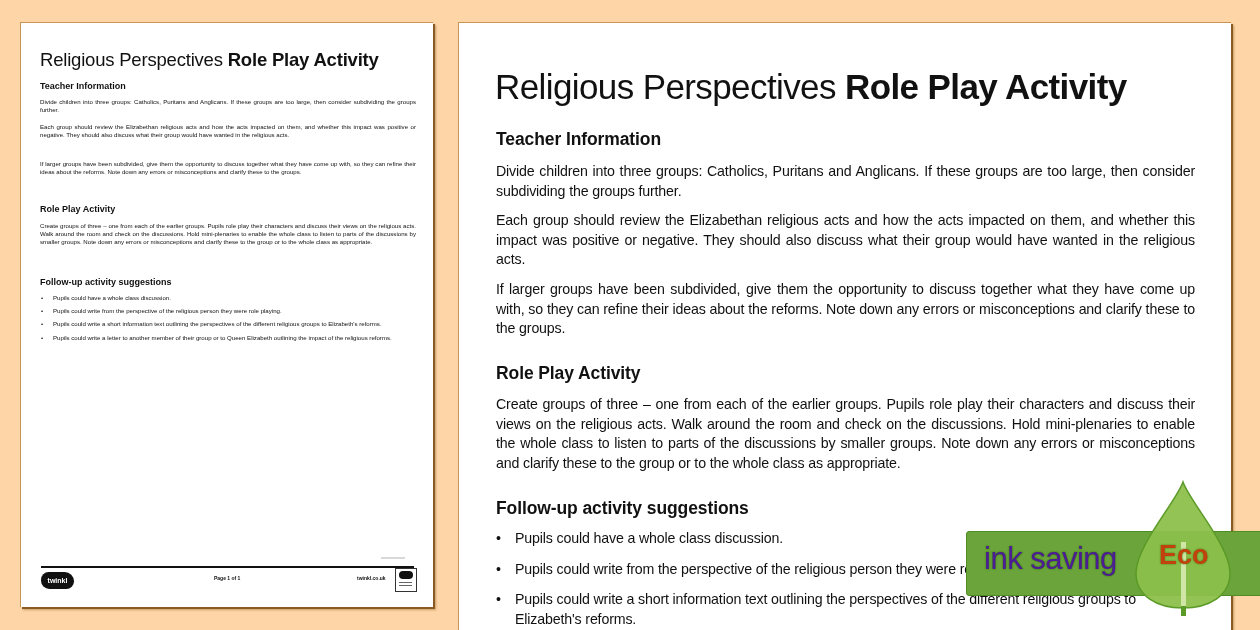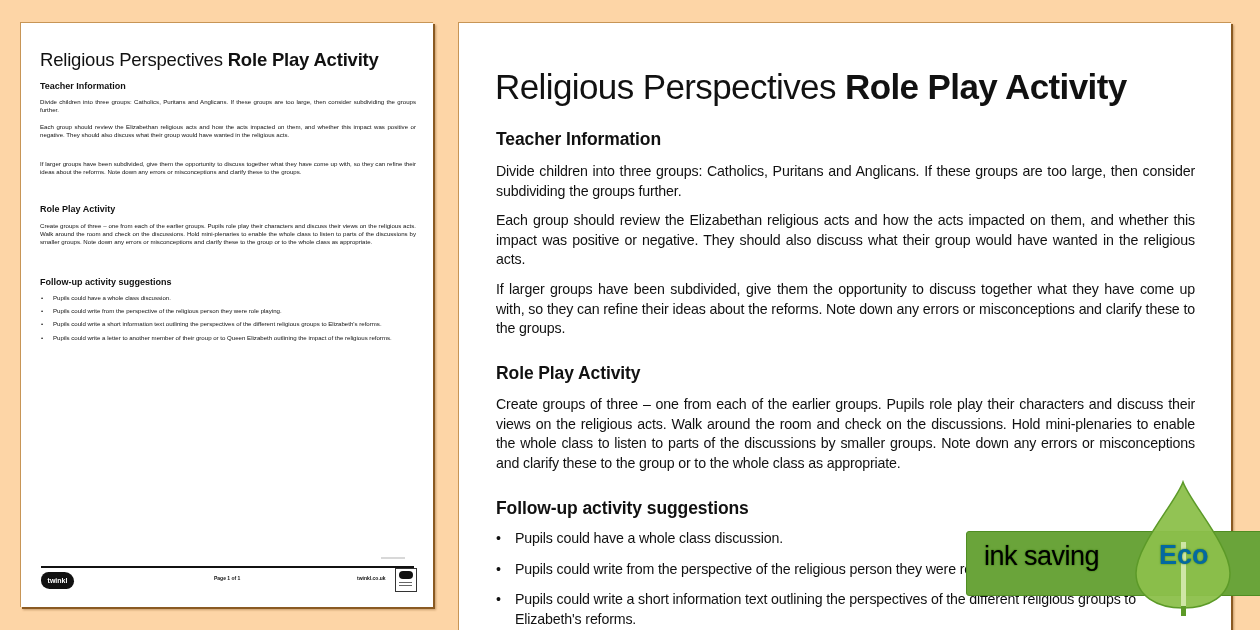--- a/index.html
+++ b/index.html
@@ -59,28 +59,28 @@
     #page-large li::before { content: "•"; position: absolute; left: 0; top: 0; }
 
     
     .eco-banner {
       position: absolute; left: 966px; top: 531px; width: 300px; height: 63px;
       background: #6aa43a; border: 1px solid #4f8d22;
       border-radius: 3px 0 0 3px;
     }
     .eco-banner .eco-text {
       position: absolute; left: 17px; top: 9px;
-      color: #000000; font-size: 27px; letter-spacing: -0.5px; white-space: nowrap;
+      color: #4c1d95; font-size: 31px; letter-spacing: -0.5px; white-space: nowrap;
       text-shadow: 0 0 2px #3c7a12, 0 0 1px #3c7a12;
     }
     .eco-drop { position: absolute; left: 1118px; top: 480px; width: 138px; height: 140px; }
     .eco-drop svg { display: block; }
     .eco-label {
       position: absolute; left: 1159px; top: 540px;
-      color: #0369a1; font-size: 27px; font-weight: bold; white-space: nowrap;
+      color: #c2410c; font-size: 27px; font-weight: bold; white-space: nowrap;
       text-shadow: 0 0 2px #3c7a12;
     }
   </style>
 </head>
 <body>
 
 <div class="page" id="page-small">
   <div class="title"><span>Religious Perspectives </span><b>Role Play Activity</b></div>
 
   <h2 style="top:58px">Teacher Information</h2>

